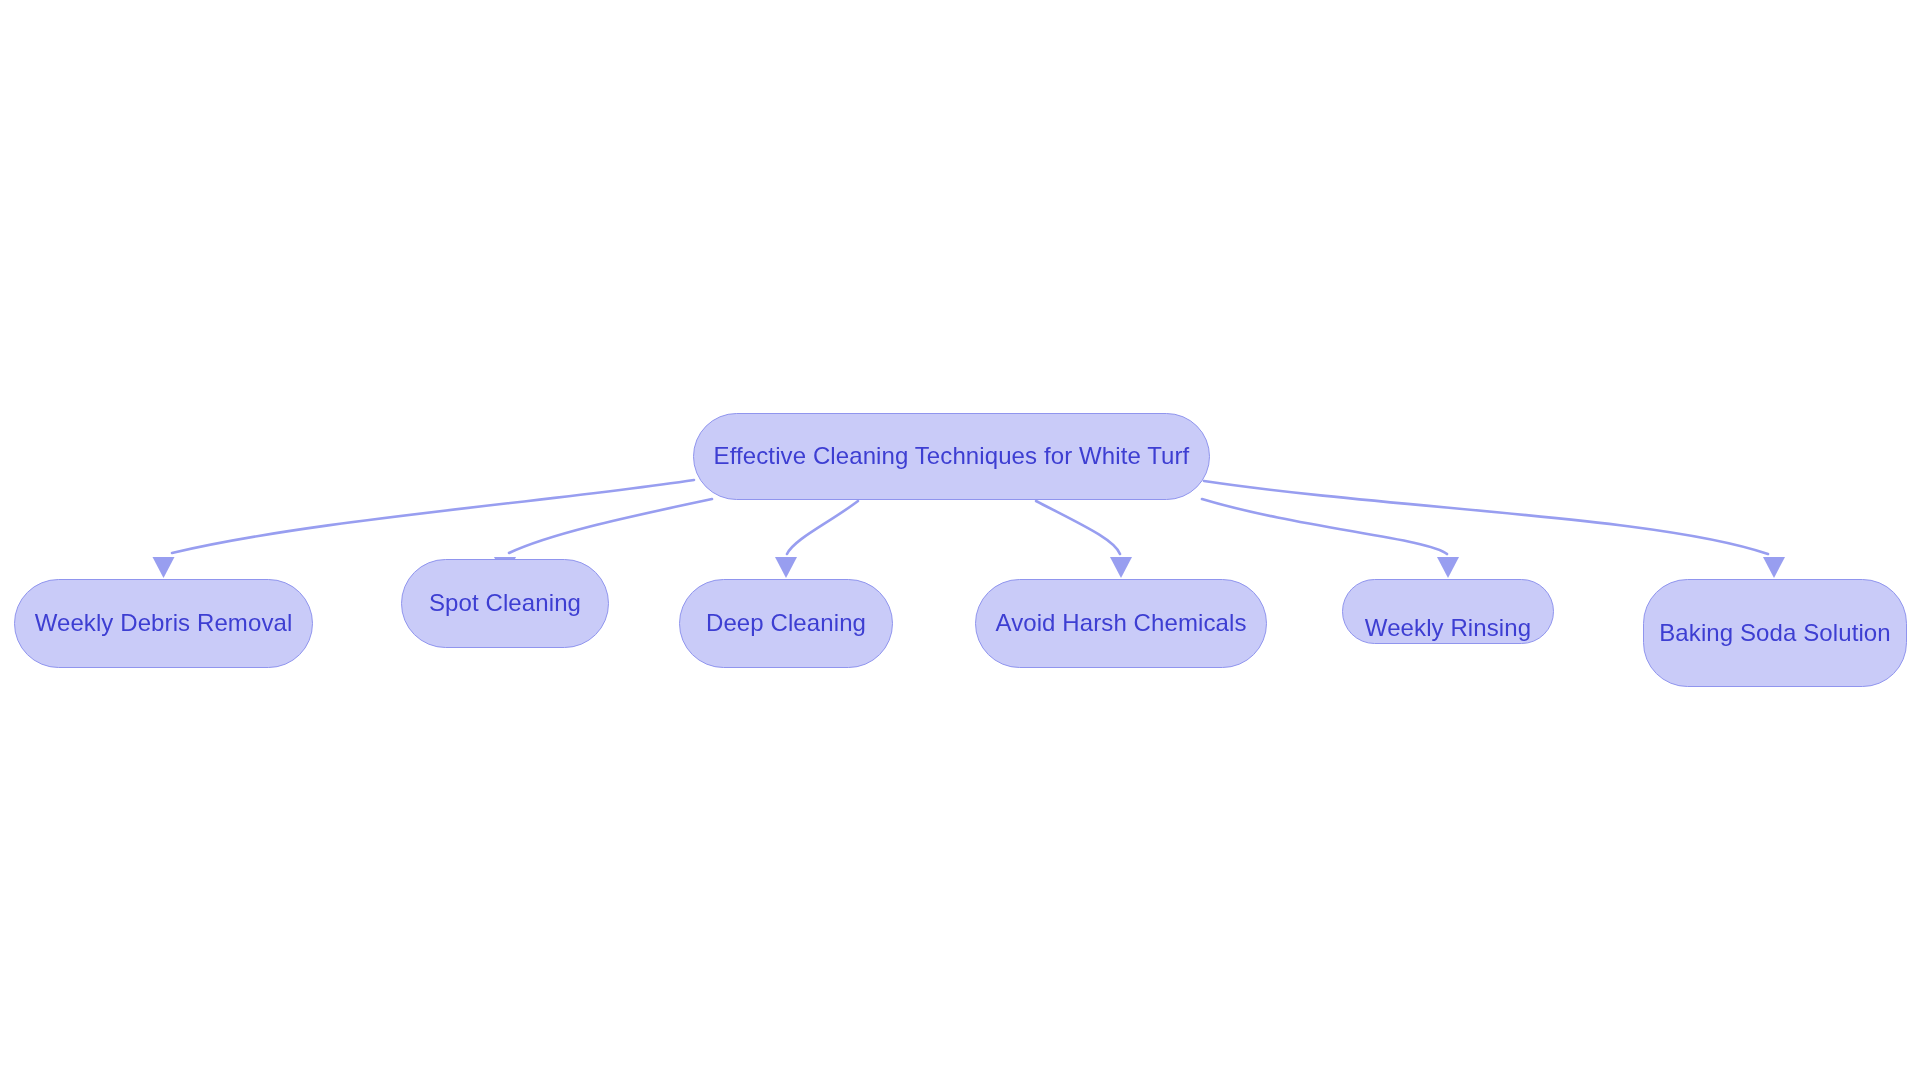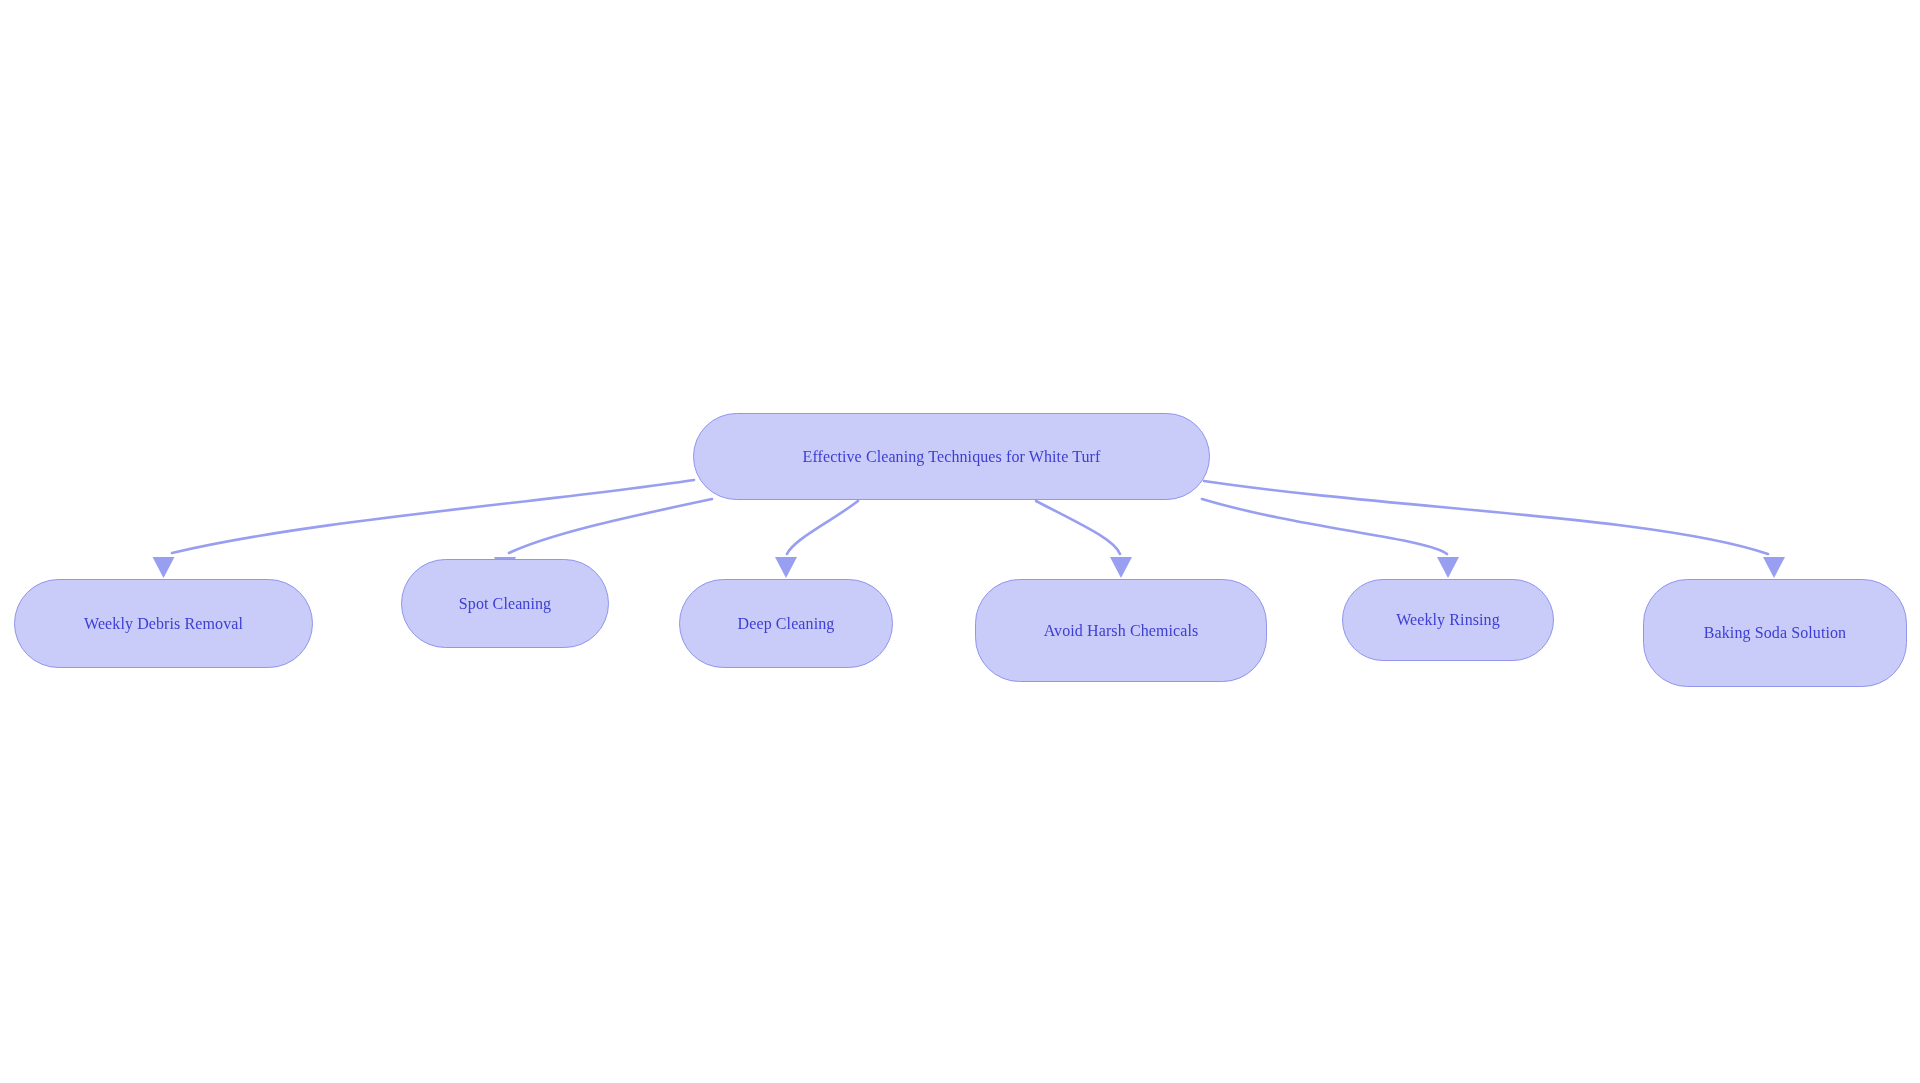--- a/index.html
+++ b/index.html
@@ -45,25 +45,24 @@
     background: var(--node-fill);
     border: 1.5px solid var(--node-border);
     border-radius: 44.5px;
     display: flex;
     align-items: center;
     justify-content: center;
     text-align: center;
   }
   .node-label {
     color: var(--node-text);
-    font-size: 16px;
+    font-size: 24px;
     line-height: 1.2;
     letter-spacing: 0.1px;
     white-space: nowrap;
-    font-family: Liberation Serif, serif;
   }
 </style>
 </head>
 <body>
 
 <div class="canvas">
 
   <svg class="edges-layer" viewBox="0 0 1920 1083" aria-hidden="true">
     <path class="edge" d="M 694,480 C 540,503 310,520 172,553"></path>
     <path class="edge" d="M 712,499 C 648,513 556,531 509,553"></path>
@@ -89,25 +88,25 @@
   </div>
 
   <div class="node" style="left:401px; top:559px; width:208px; height:89px;justify-content:center;">
     <span class="node-label">Spot Cleaning</span>
   </div>
 
   <div class="node" style="left:679px; top:579px; width:214px; height:89px;justify-content:center;">
     <span class="node-label">Deep Cleaning</span>
   </div>
 
-  <div class="node" style="left:975px; top:579px; width:292px; height:103px;">
+  <div class="node" style="left:975px; top:579px; width:292px; height:89px;">
     <span class="node-label">Avoid Harsh Chemicals</span>
   </div>
 
-  <div class="node" style="left:1342px; top:579px; width:212px; height:82px;">
+  <div class="node" style="left:1342px; top:579px; width:212px; height:65px;align-items:flex-end;">
     <span class="node-label">Weekly Rinsing</span>
   </div>
 
   <div class="node" style="left:1643px; top:579px; width:264px; height:108px;">
     <span class="node-label">Baking Soda Solution</span>
   </div>
 
 </div>
 
 </body></html>

